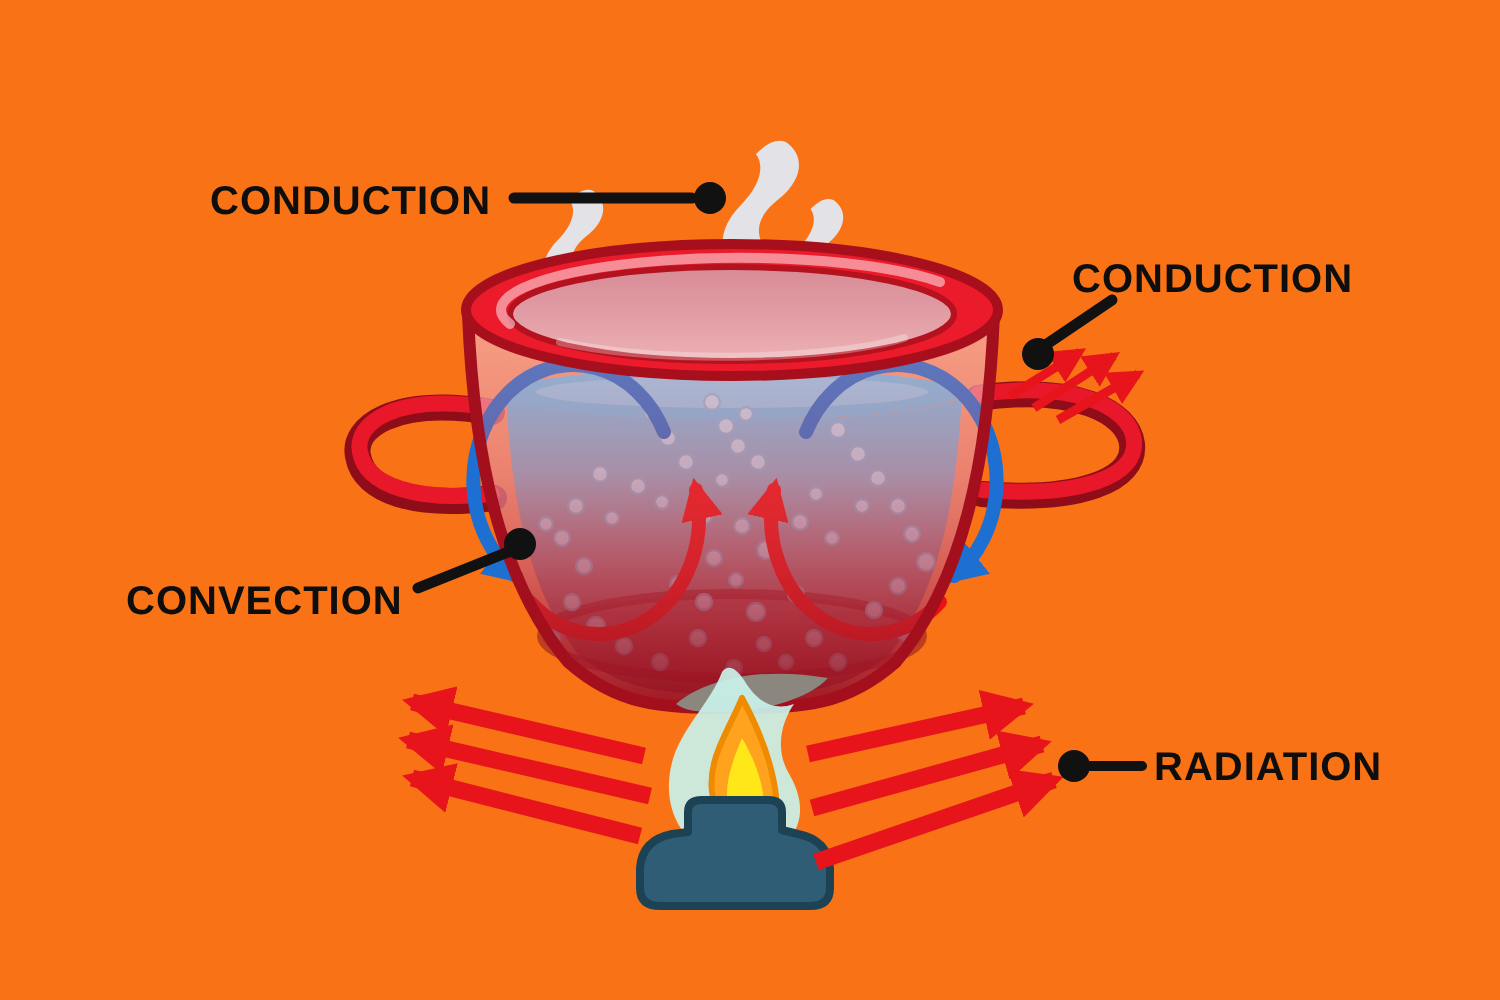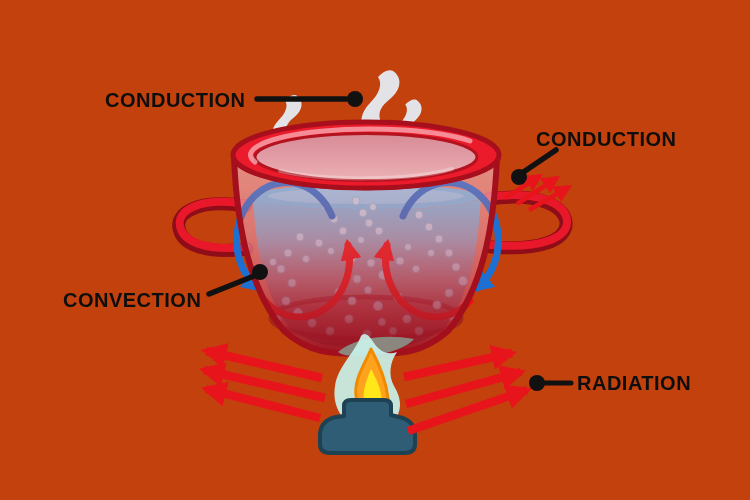--- a/index.html
+++ b/index.html
@@ -1,16 +1,16 @@
 <!DOCTYPE html>
 <html><head>
 <meta charset="utf-8">
 <style>
   html,body{margin:0;padding:0;background:#ffffff;}
-  .stage{position:relative;width:750px;height:500px;background:#c2410c;overflow:hidden;
+  .stage{position:relative;width:750px;height:500px;background:#f97316;overflow:hidden;
          font-family:"Liberation Sans",sans-serif;}
   svg{display:block;}
   .lbl{font-family:"Liberation Sans",sans-serif;font-weight:700;font-size:20px;
        fill:#0e0e0e;letter-spacing:.5px;}
 </style>
 </head>
 <body>
 
 <div class="stage">
 <svg width="750" height="500" viewBox="0 0 750 500">

